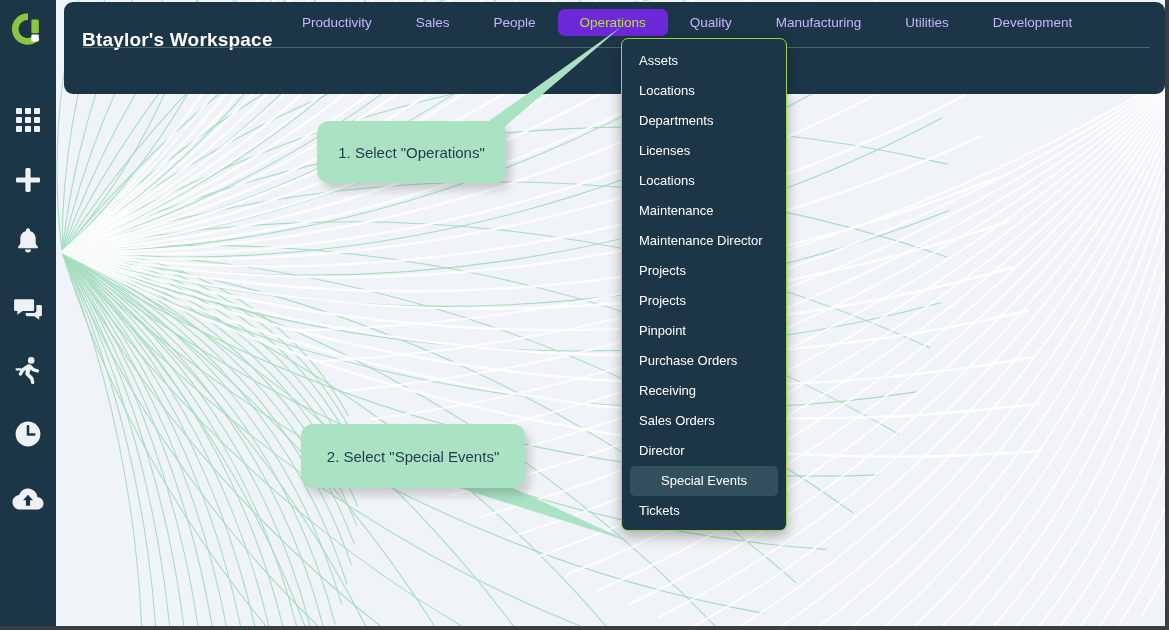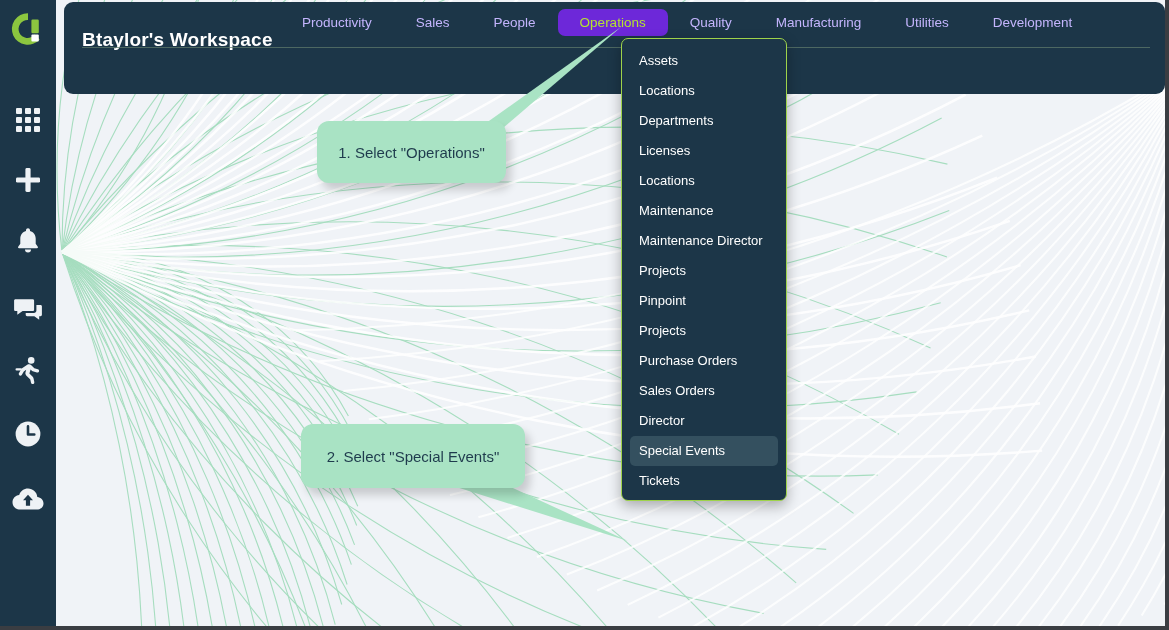--- a/index.html
+++ b/index.html
@@ -117,21 +117,21 @@
     height: 30px;
     line-height: 30px;
     margin: 0 8px;
     padding: 0 9px;
     color: #ffffff;
     font-size: 13px;
     border-radius: 5px;
     white-space: nowrap;
     cursor: pointer;
   }
-  .dd-item.hl { background: #34505f; }
+  .dd-item.hl { background: #34505f; text-align: center; }
 
   
   .callout {
     position: absolute;
     background: #a9e3c4;
     border-radius: 12px;
     color: #1f3b4d;
     font-size: 15px;
     display: flex;
     align-items: center;
@@ -410,23 +410,24 @@
 
   <div id="dropdown">
       <div class="dd-item">Assets</div>
       <div class="dd-item">Locations</div>
       <div class="dd-item">Departments</div>
       <div class="dd-item">Licenses</div>
       <div class="dd-item">Locations</div>
       <div class="dd-item">Maintenance</div>
       <div class="dd-item">Maintenance Director</div>
       <div class="dd-item">Projects</div>
+      <div class="dd-item">Projects</div>
       <div class="dd-item">Pinpoint</div>
-      <div class="dd-item">Projects</div>
       <div class="dd-item">Purchase Orders</div>
+      <div class="dd-item">Receiving</div>
       <div class="dd-item">Sales Orders</div>
       <div class="dd-item">Director</div>
       <div class="dd-item hl">Special Events</div>
       <div class="dd-item">Tickets</div>
     </div>
 
   <div class="callout" id="callout1">
     <span>1. Select "Operations"</span>
   </div>
   <div class="callout" id="callout2">

